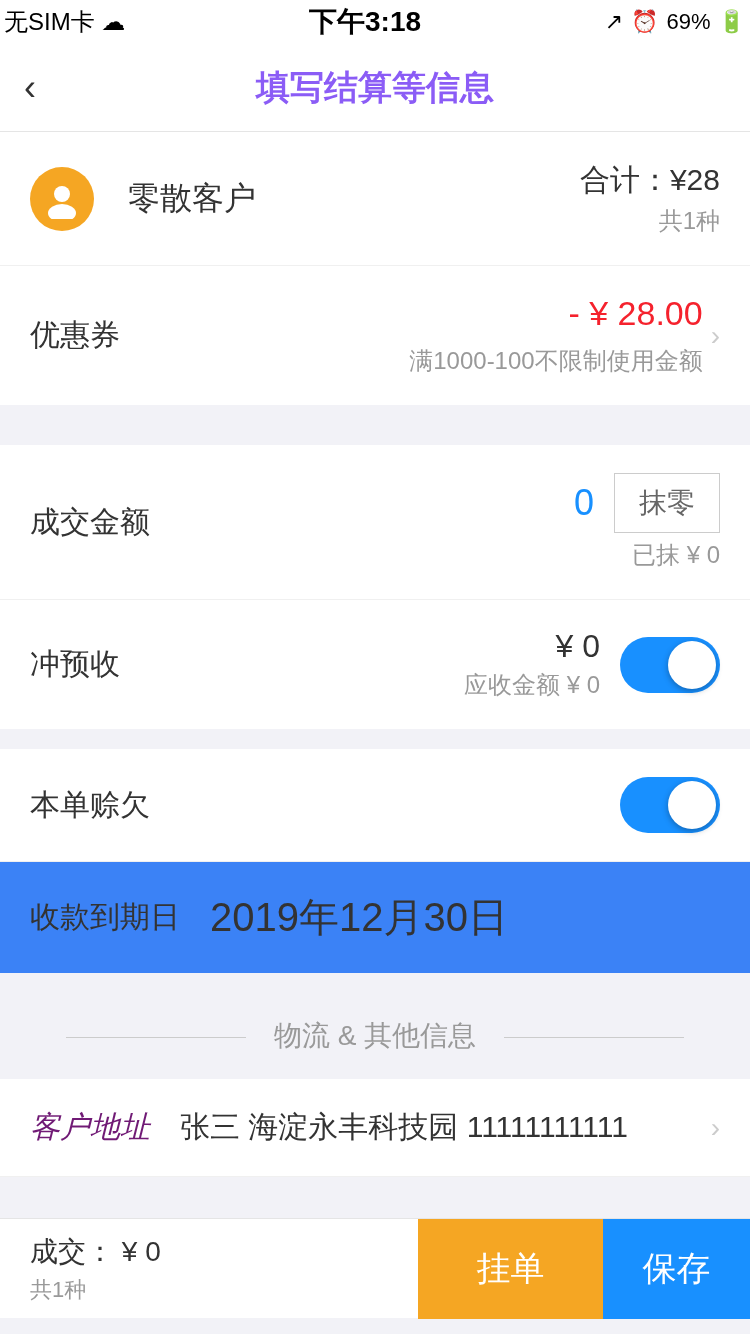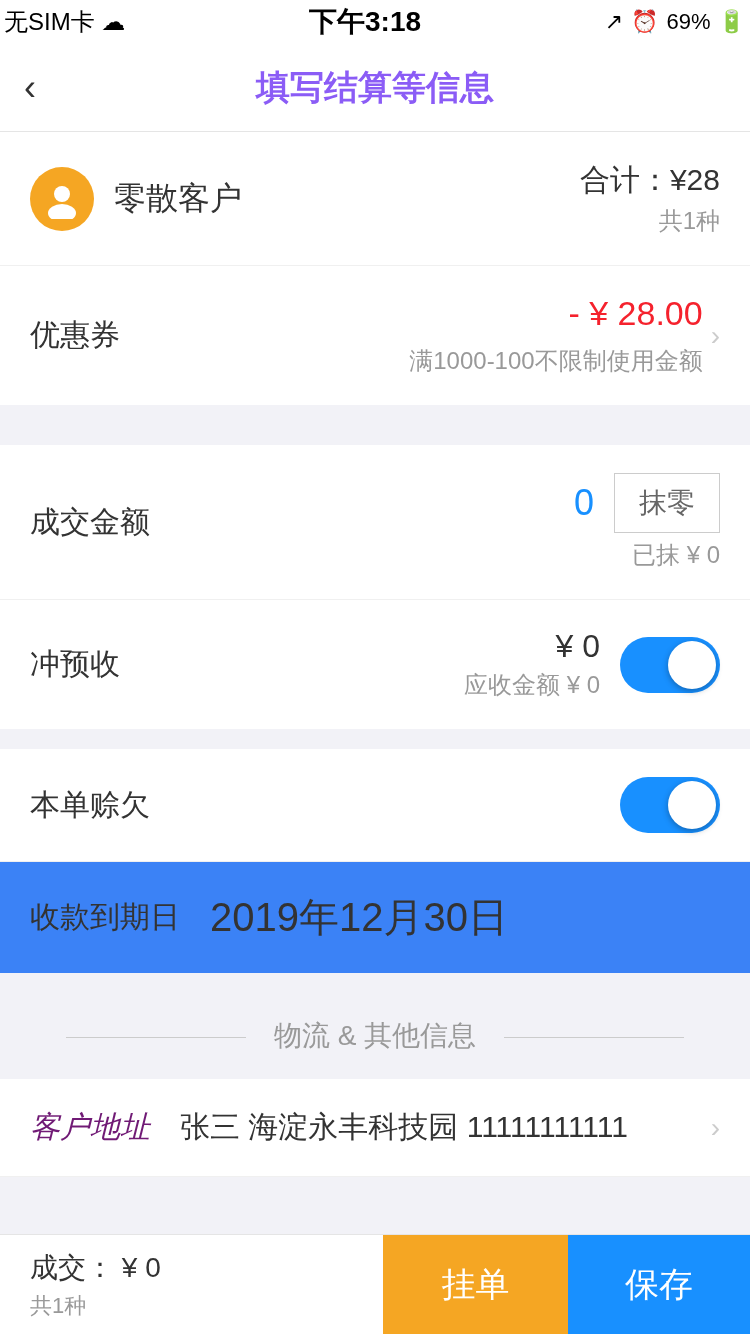--- a/index.html
+++ b/index.html
@@ -68,21 +68,21 @@
       background: #fff;
       padding: 28px 30px;
       display: flex;
       align-items: center;
       justify-content: space-between;
       margin-bottom: 0;
     }
     .customer-left {
       display: flex;
       align-items: center;
-      gap: 20px;
+      gap: 34px;
     }
     .customer-avatar {
       width: 64px;
       height: 64px;
       border-radius: 32px;
       background: #f5a623;
       display: flex;
       align-items: center;
       justify-content: center;
     }
@@ -233,21 +233,21 @@
       background: #fff;
       border-bottom: 1px solid #f0f0f0;
     }
     .address-label { font-size: 30px; color: #701a75; margin-right: 30px; flex-shrink: 0; font-style: italic; }
     .address-value { font-size: 30px; color: #333; flex: 1; }
     .address-chevron { color: #ccc; font-size: 28px; margin-left: 10px; }
 
     
     .bottom-bar {
       position: fixed;
-      bottom: 0;
+      bottom: 16px;
       left: 0;
       width: 750px;
       height: 100px;
       background: #fff;
       display: flex;
       align-items: center;
       border-top: 1px solid #e5e5e5;
     }
     .bottom-info {
       flex: 1;
@@ -259,21 +259,21 @@
       background: #f5a623;
       display: flex;
       align-items: center;
       justify-content: center;
       font-size: 34px;
       color: #fff;
       font-weight: 500;
       cursor: pointer;
     }
     .btn-save {
-      width: 182px;
+      width: 147px;
       height: 100px;
       background: #1890ff;
       display: flex;
       align-items: center;
       justify-content: center;
       font-size: 34px;
       color: #fff;
       font-weight: 500;
       cursor: pointer;
     }

